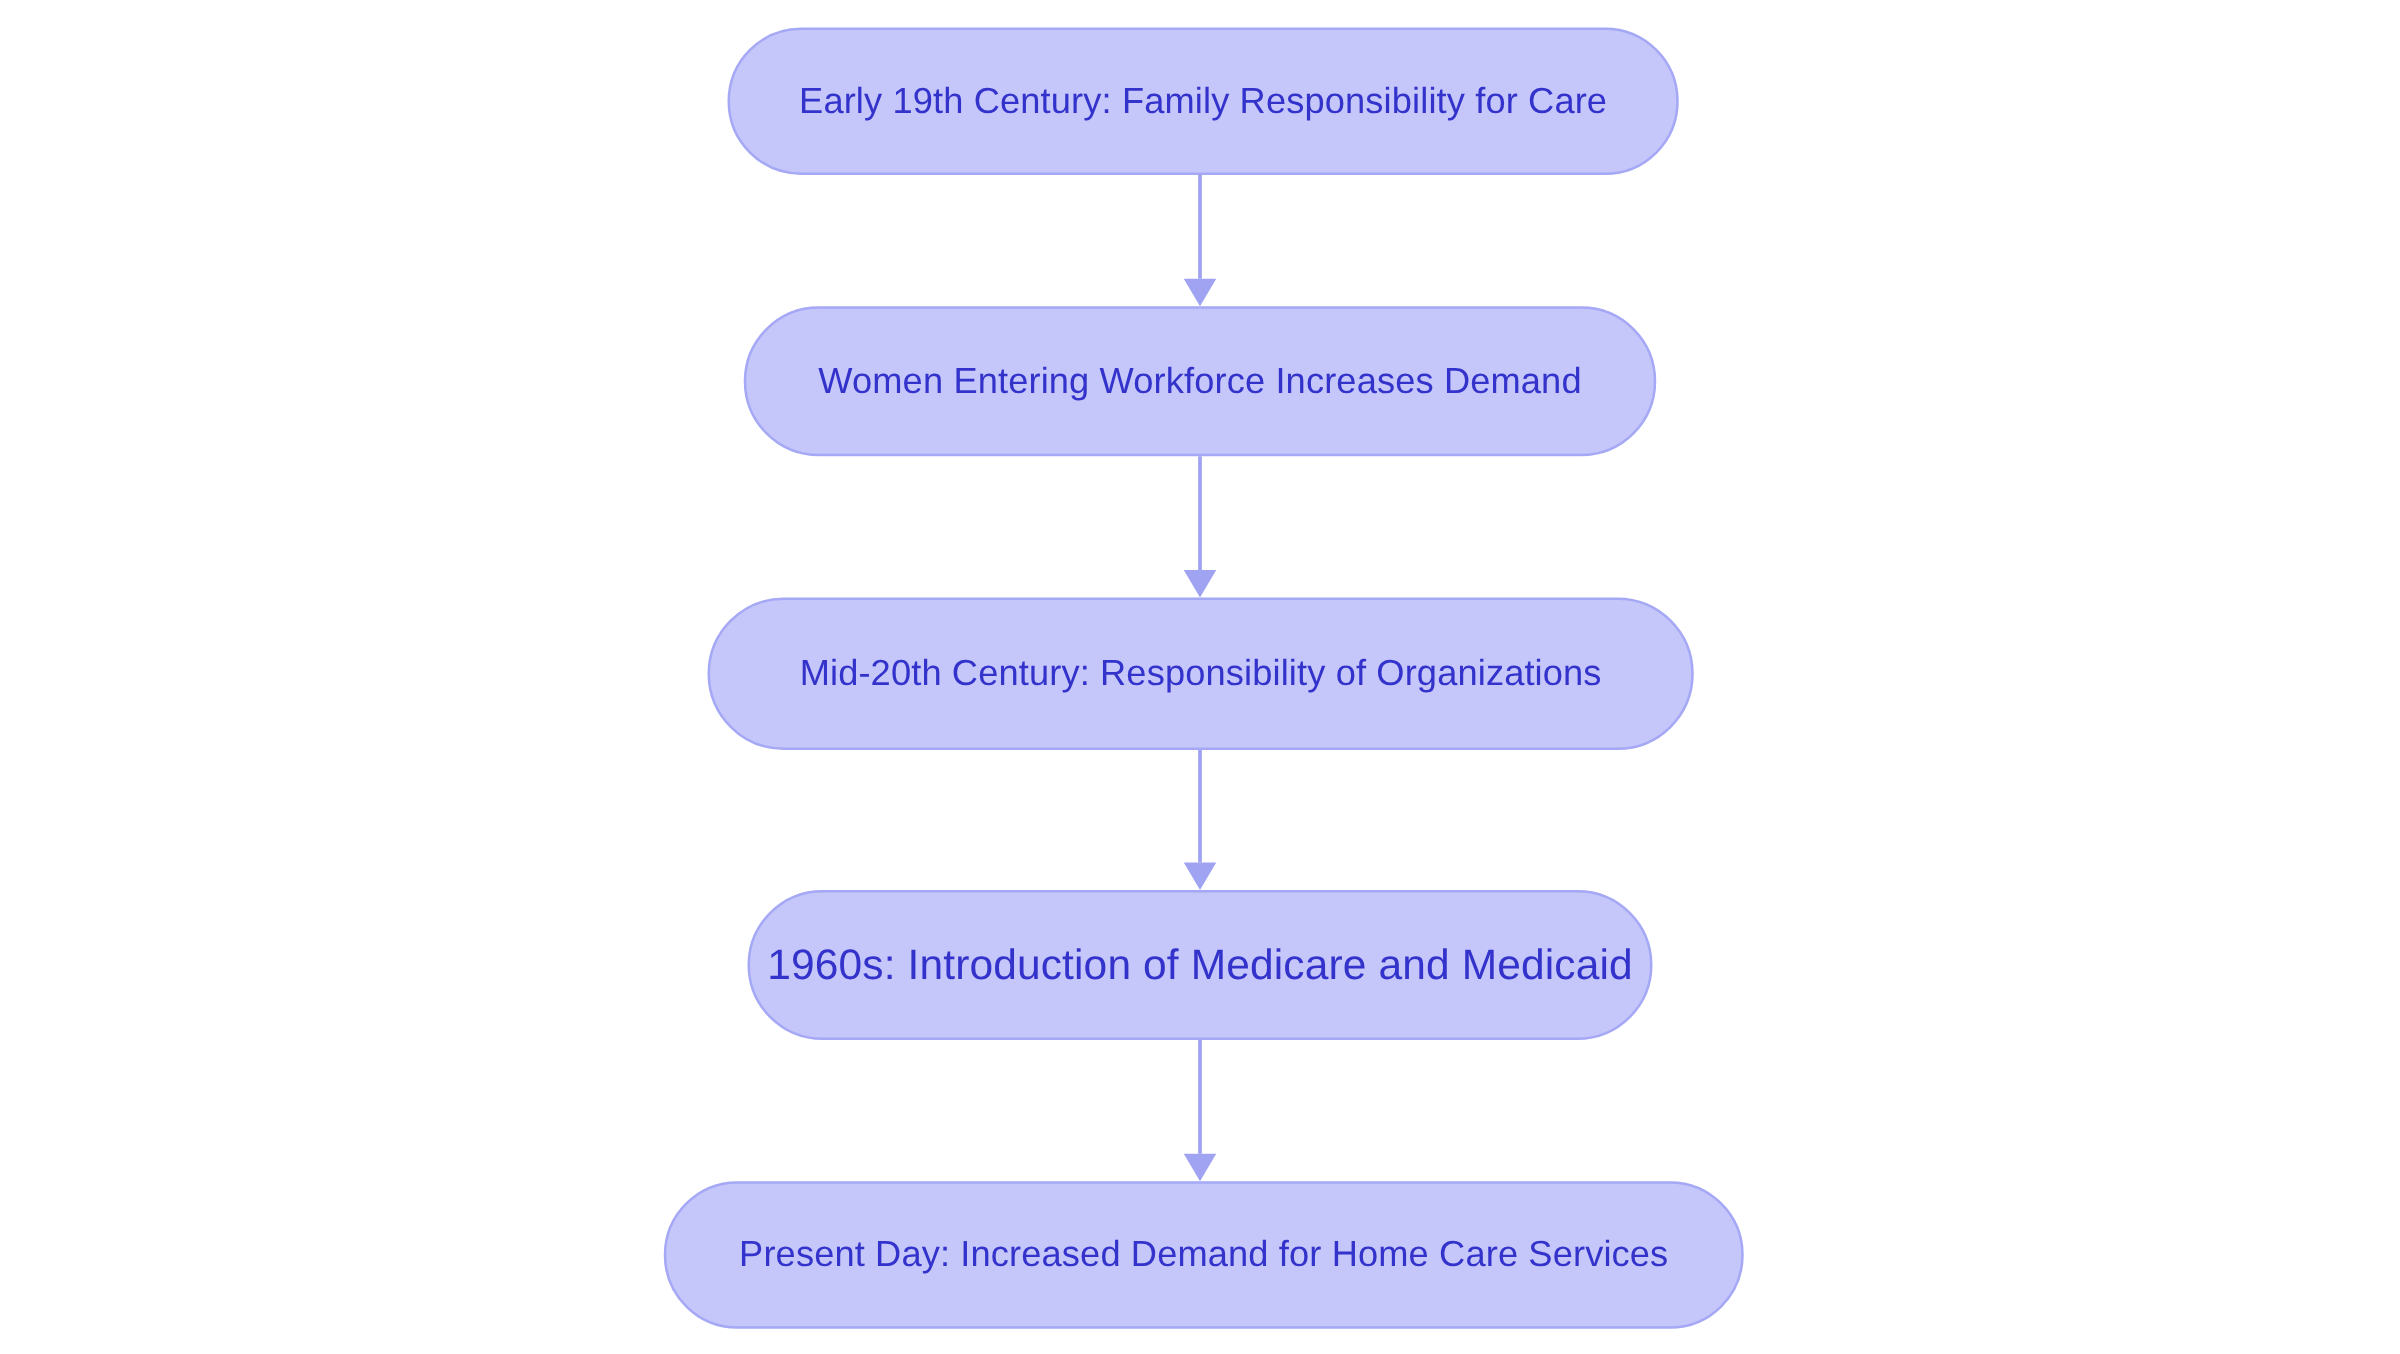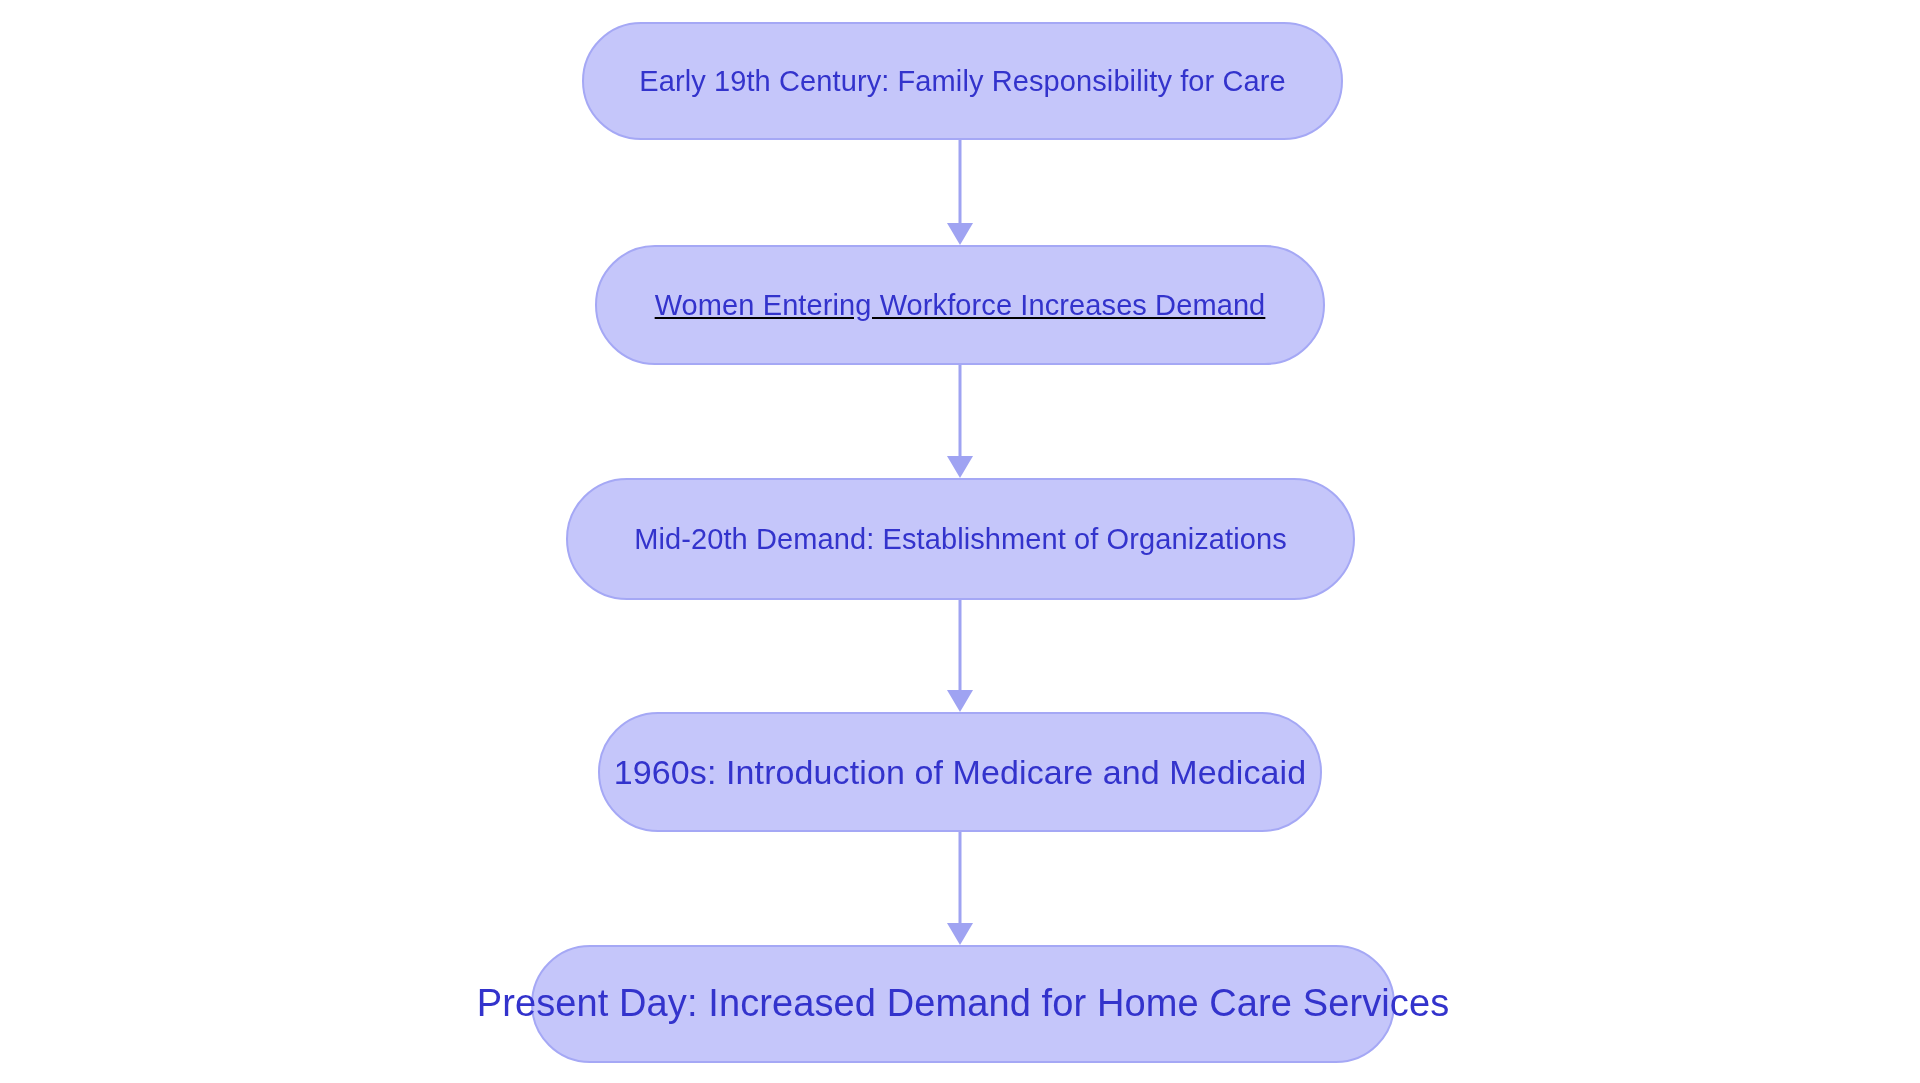--- a/index.html
+++ b/index.html
@@ -76,25 +76,25 @@
     </div>
     <div class="flow-edge" style="left: 947px; top: 832px; width: 26px; height: 113px;">
       <svg width="26" height="113" viewBox="0 0 26 113">
         <rect x="11.5" y="0" width="3" height="91" fill="#9FA3F2"></rect>
         <polygon points="0,91 26,91 13,113" fill="#9FA3F2"></polygon>
       </svg>
     </div>
     <div class="flow-node" style="left: 582px; top: 22px; width: 761px; height: 118px; background: rgb(197, 198, 250); border-color: rgb(165, 168, 245); border-width: 2px; border-radius: 999px;">
       <span class="node-label" style="color: rgb(51, 51, 204); font-size: 29px;">Early 19th Century: Family Responsibility for Care</span>
     </div>
-    <div class="flow-node" style="left: 595px; top: 245px; width: 730px; height: 120px; background: rgb(197, 198, 250); border-color: rgb(165, 168, 245); border-width: 2px; border-radius: 999px; text-decoration: underline;">
+    <div class="flow-node" style="left: 595px; top: 245px; width: 730px; height: 120px; background: rgb(197, 198, 250); border-color: rgb(165, 168, 245); border-width: 2px; border-radius: 999px;">
       <span class="node-label" style="color: rgb(51, 51, 204); font-size: 29px;">Women Entering Workforce Increases Demand</span>
     </div>
     <div class="flow-node" style="left: 566px; top: 478px; width: 789px; height: 122px; background: rgb(197, 198, 250); border-color: rgb(165, 168, 245); border-width: 2px; border-radius: 999px;">
-      <span class="node-label" style="color: rgb(51, 51, 204); font-size: 29px;">Mid-20th Demand: Establishment of Organizations</span>
+      <span class="node-label" style="color: rgb(51, 51, 204); font-size: 29px;">Mid-20th Century: Responsibility of Organizations</span>
     </div>
     <div class="flow-node" style="left: 598px; top: 712px; width: 724px; height: 120px; background: rgb(197, 198, 250); border-color: rgb(165, 168, 245); border-width: 2px; border-radius: 999px;">
       <span class="node-label" style="color: rgb(51, 51, 204); font-size: 34px;">1960s: Introduction of Medicare and Medicaid</span>
     </div>
     <div class="flow-node" style="left: 531px; top: 945px; width: 864px; height: 118px; background: rgb(197, 198, 250); border-color: rgb(165, 168, 245); border-width: 2px; border-radius: 999px;">
-      <span class="node-label" style="color: rgb(51, 51, 204); font-size: 38px; text-align: right;">Present Day: Increased Demand for Home Care Services</span>
+      <span class="node-label" style="color: rgb(51, 51, 204); font-size: 29px; text-align: right;">Present Day: Increased Demand for Home Care Services</span>
     </div>
   </div>
 
 </body></html>

